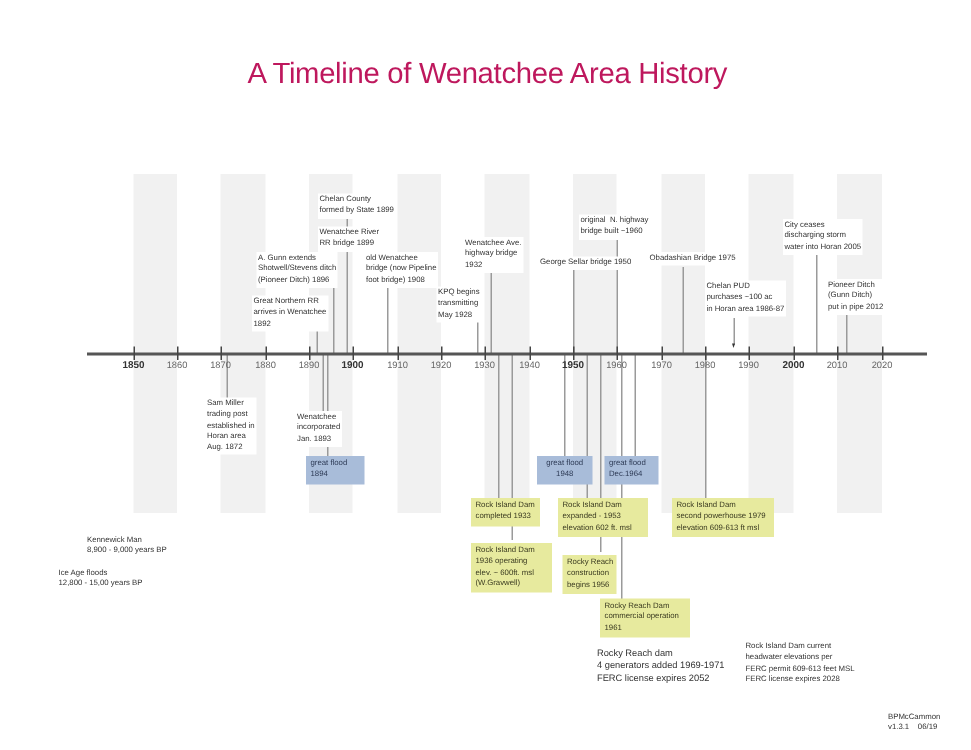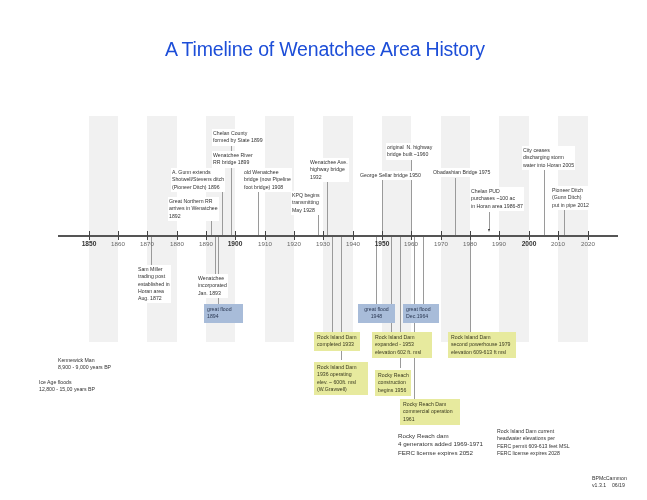--- a/index.html
+++ b/index.html
@@ -1,18 +1,18 @@
 <!DOCTYPE html>
 <html><head>
 <meta charset="utf-8">
 <style>
   html, body { margin:0; padding:0; background:#ffffff; }
   body { width:647px; height:500px; position:relative; overflow:hidden;
          font-family:"DejaVu Sans", sans-serif; color:#333; }
-  .title { position:absolute; left:165px; top:38px; font-size:19.5px; color:#1d4ed8;
+  .title { position:absolute; left:165px; top:38px; font-size:19.5px; color:#be185d;
            font-family:"Liberation Sans", sans-serif; letter-spacing:-0.2px; white-space:nowrap; }
   .band { position:absolute; top:116px; height:226px; background:#f1f1f1; }
   .axis { position:absolute; left:58px; width:560px; top:235px; height:2px; background:#555; }
   .tick { position:absolute; top:231px; width:1.2px; height:9px; background:#444; }
   .tlabel { position:absolute; top:240px; font-size:6.2px; color:#666; width:30px; margin-left:-15px;
             text-align:center; font-family:"Liberation Sans", sans-serif; }
   .tlabel.bold { font-weight:bold; color:#333; font-size:6.6px; }
   .vline { position:absolute; width:1px; background:#9a9a9a; }
   .note { position:absolute; font-size:5.2px; line-height:7.3px; color:#333; background:#fff;
           font-family:"Liberation Sans", sans-serif; white-space:pre; padding:1px 1px; }

